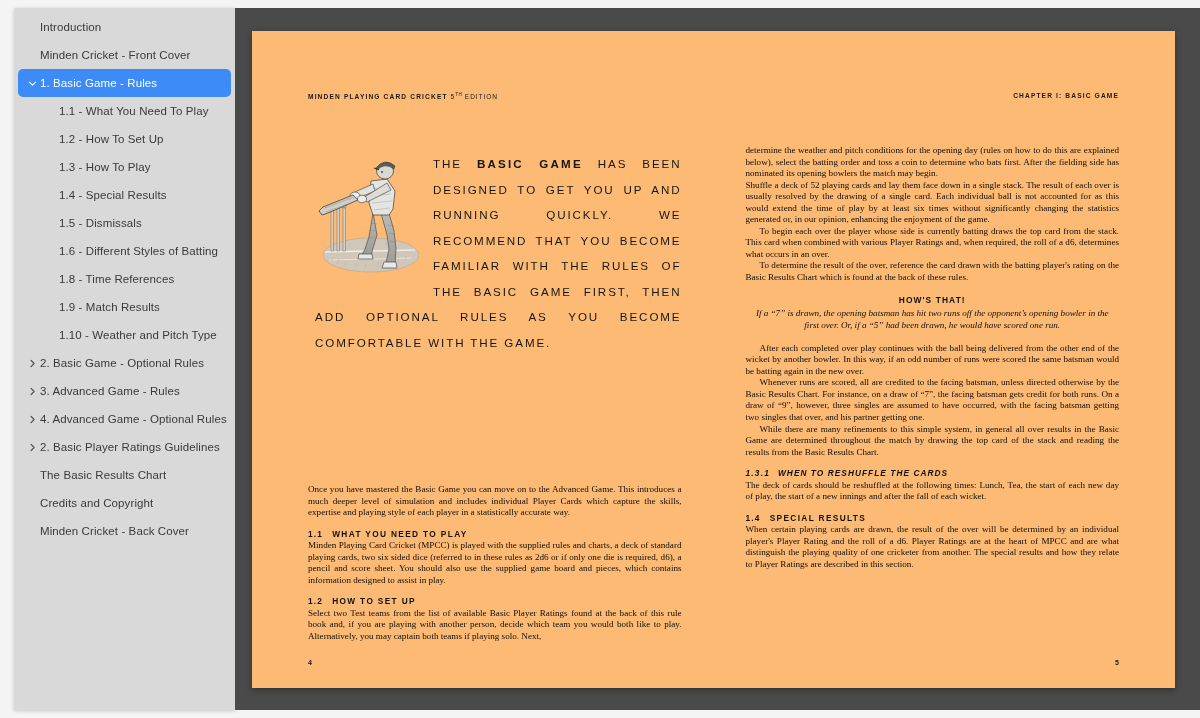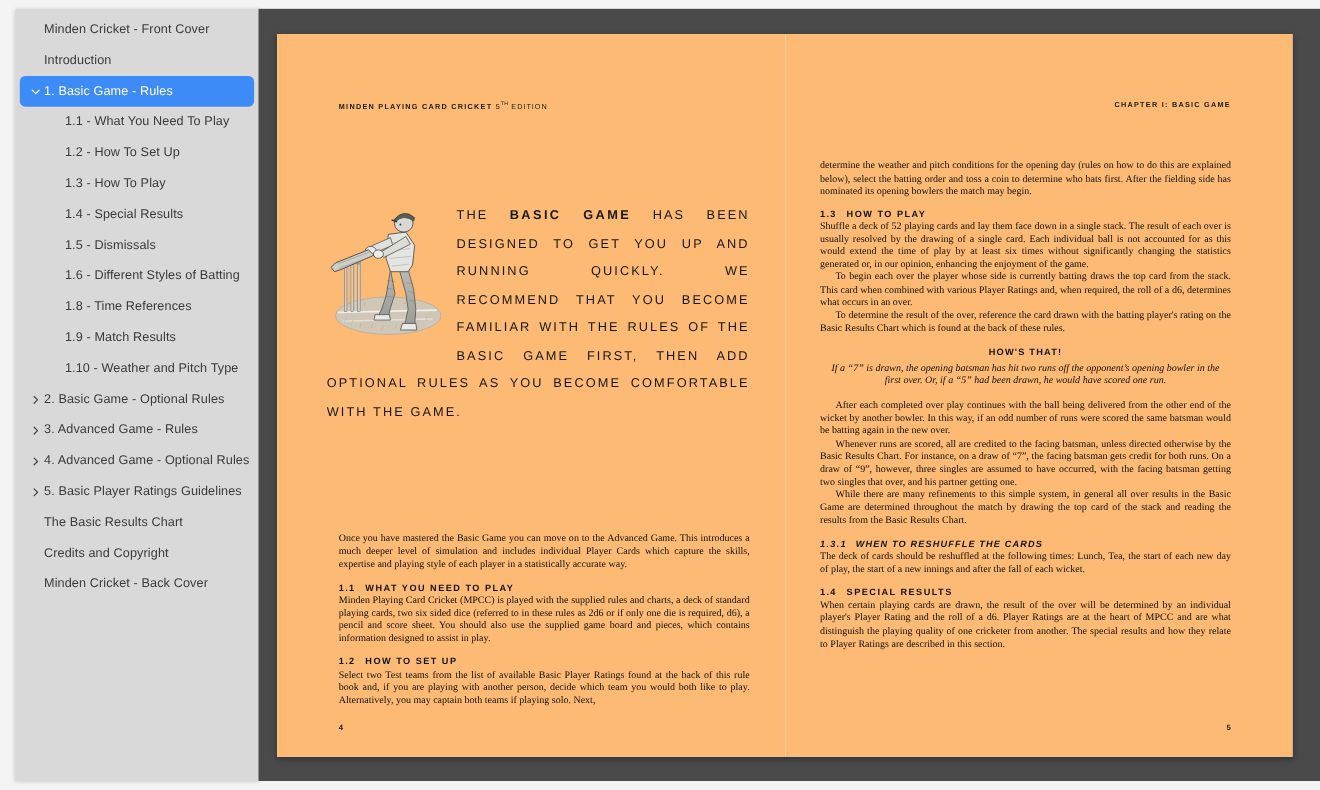--- a/index.html
+++ b/index.html
@@ -153,24 +153,23 @@
     color: #111;
     text-align: left;
   }
   h3.sec .num { margin-right: 9px; letter-spacing: 1.2px; }
   h3.sec.sub { letter-spacing: 1.05px; }
   h3.sec.sub .num { margin-right: 8px; }
 
   
   .display-block {
     position: absolute;
-    left: 45px;
+    left: 63px;
     right: 32px;
     top: 120px;
-    margin-top: 32px;
   }
   .display-text {
     font-family: "Liberation Sans", sans-serif;
     font-size: 11.6px;
     letter-spacing: 1.9px;
     line-height: 25.5px;
     color: #161616;
     text-align: justify;
     text-align-last: left;
   }
@@ -219,24 +218,24 @@
   .folio-right { right: 56px; }
 </style>
 </head>
 <body>
 
 <div id="app">
 
   <div id="sidebar">
     <div class="nav-list" id="nav-list">
         <div class="nav-item lvl0">
+          <span class="nav-label">Introduction</span>
+        </div>
+        <div class="nav-item lvl0">
           <span class="nav-label">Minden Cricket - Front Cover</span>
-        </div>
-        <div class="nav-item lvl0">
-          <span class="nav-label">Introduction</span>
         </div>
         <div class="nav-item lvl0 selected has-chev">
           <span class="chev">
             <svg width="9" height="9" viewBox="0 0 10 10">
               <path d="M1.6 3.4 L5 6.8 L8.4 3.4" fill="none" stroke="currentColor" stroke-width="1.3" stroke-linecap="round" stroke-linejoin="round"></path>
             </svg>
           </span>
           <span class="nav-label">1. Basic Game - Rules</span>
         </div>
         <div class="nav-item lvl1">
@@ -289,21 +288,21 @@
             </svg>
           </span>
           <span class="nav-label">4. Advanced Game - Optional Rules</span>
         </div>
         <div class="nav-item lvl0 has-chev">
           <span class="chev">
             <svg width="9" height="9" viewBox="0 0 10 10">
               <path d="M3.4 1.6 L6.8 5 L3.4 8.4" fill="none" stroke="currentColor" stroke-width="1.3" stroke-linecap="round" stroke-linejoin="round"></path>
             </svg>
           </span>
-          <span class="nav-label">5. Basic Player Ratings Guidelines</span>
+          <span class="nav-label">2. Basic Player Ratings Guidelines</span>
         </div>
         <div class="nav-item lvl0">
           <span class="nav-label">The Basic Results Chart</span>
         </div>
         <div class="nav-item lvl0">
           <span class="nav-label">Credits and Copyright</span>
         </div>
         <div class="nav-item lvl0">
           <span class="nav-label">Minden Cricket - Back Cover</span>
         </div>
@@ -419,23 +418,20 @@
         <div class="folio folio-left">4</div>
       </div>
 
       <div class="page page-right">
 
         <div class="runhead runhead-right">CHAPTER I:  BASIC GAME</div>
 
         <div class="body-col" style="top:114px;">
           <p class="para">determine the weather and pitch conditions for the opening day (rules on how to do this are explained below), select the batting order and toss a coin to determine who bats first. After the fielding side has nominated its opening bowlers the match may begin.</p>
 
-          <h3 class="sec" style="margin-top:9px;">
-            <span class="num">1.3</span><span>HOW TO PLAY</span>
-          </h3>
           <p class="para">Shuffle a deck of 52 playing cards and lay them face down in a single stack. The result of each over is usually resolved by the drawing of a single card. Each individual ball is not accounted for as this would extend the time of play by at least six times without significantly changing the statistics generated or, in our opinion, enhancing the enjoyment of the game.</p>
           <p class="para ind">To begin each over the player whose side is currently batting draws the top card from the stack. This card when combined with various Player Ratings and, when required, the roll of a d6, determines what occurs in an over.</p>
           <p class="para ind">To determine the result of the over, reference the card drawn with the batting player's rating on the Basic Results Chart which is found at the back of these rules.</p>
 
           <div style="margin-top:11px;">
             <p class="howsthat-title">HOW'S THAT!</p>
             <p class="howsthat-body">If a “7” is drawn, the opening batsman has hit two runs off the opponent’s opening bowler in the first over. Or, if a “5” had been drawn, he would have scored one run.</p>
           </div>
 
           <p class="para ind" style="margin-top:11px;">After each completed over play continues with the ball being delivered from the other end of the wicket by another bowler. In this way, if an odd number of runs were scored the same batsman would be batting again in the new over.</p>

